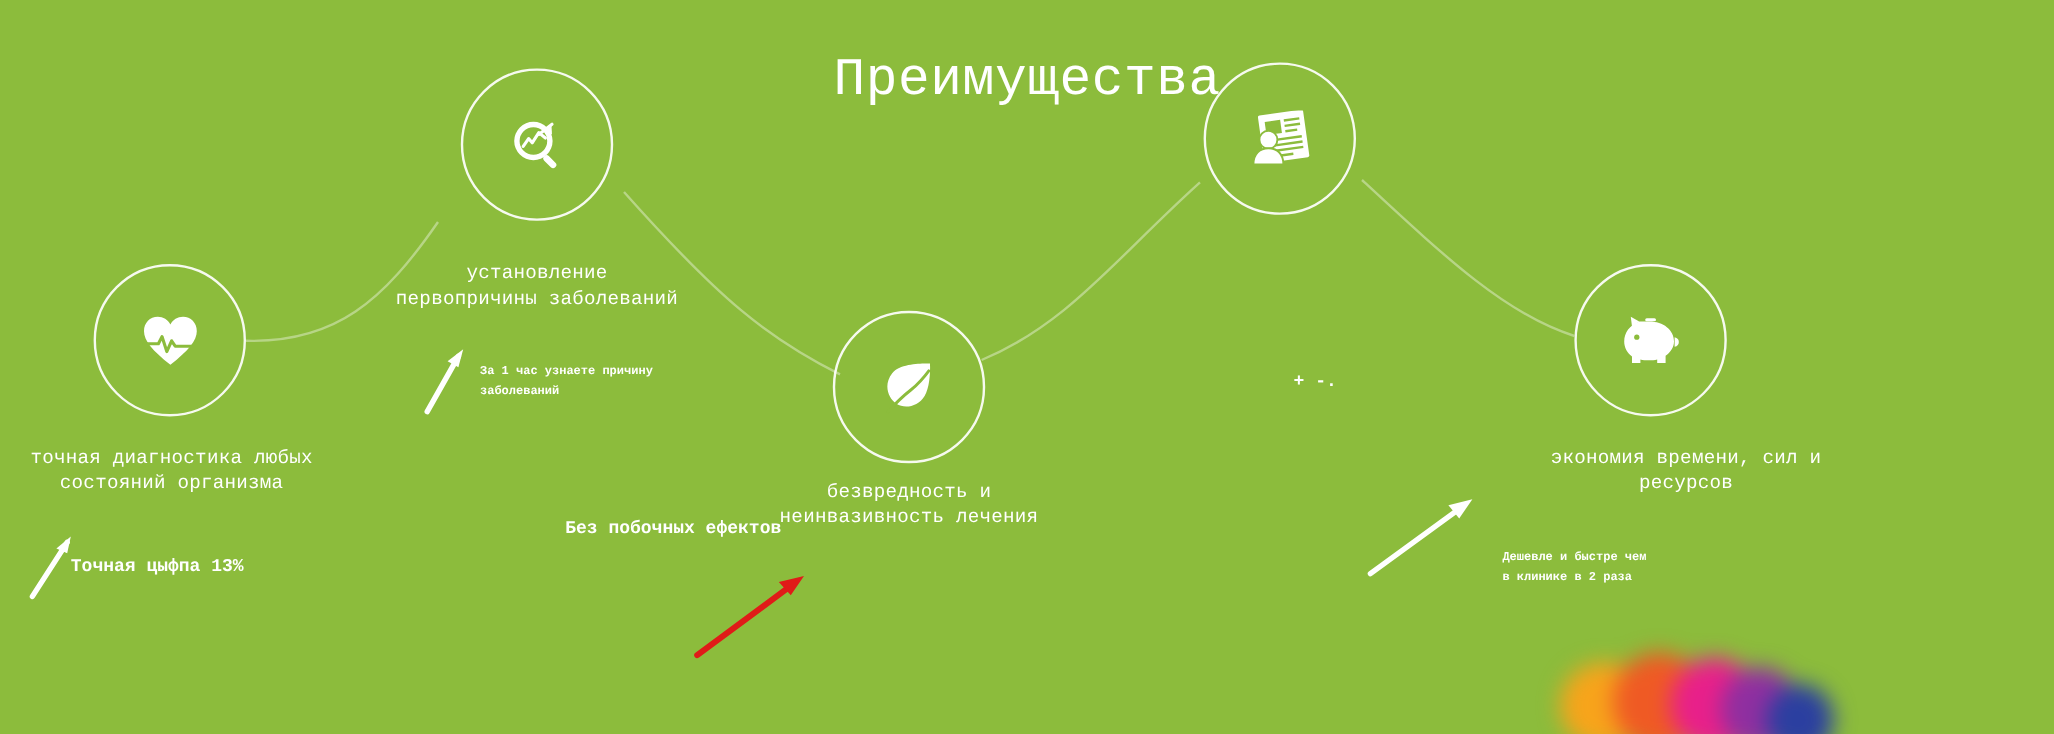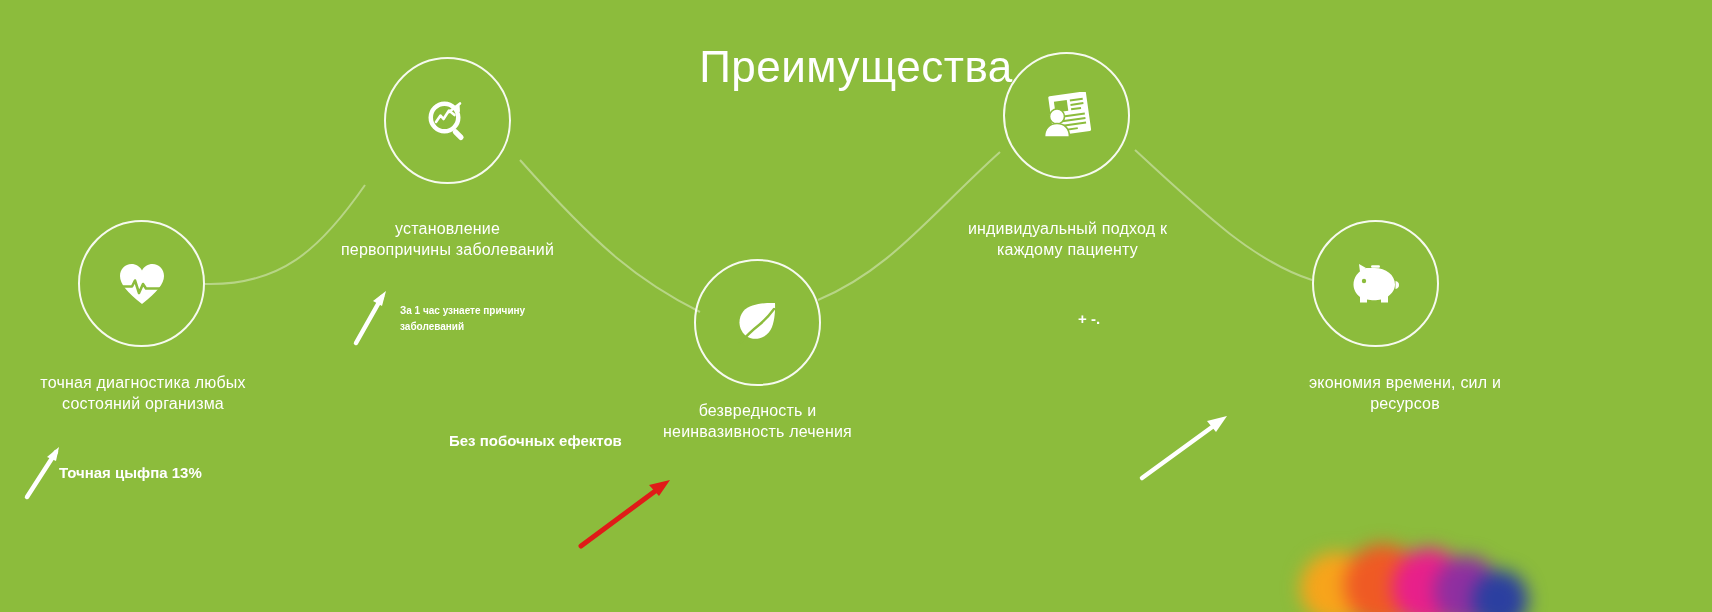--- a/index.html
+++ b/index.html
@@ -6,21 +6,21 @@
     margin: 0;
     padding: 0;
     background: #ffffff;
   }
   #root {
     position: relative;
     width: 1712px;
     height: 612px;
     overflow: hidden;
     background: #4d7c0f;
-    font-family: Liberation Sans, sans-serif;
+    font-family: Liberation Mono, monospace;
     -webkit-font-smoothing: antialiased;
   }
   #bg-green {
     position: absolute;
     left: 0; top: 0;
     width: 100%; height: 100%;
     background: #8cbc3c;
   }
   
   #connector-svg {
@@ -147,21 +147,21 @@
   <div class="node-circle" style="left:694px; top:259px; width:127px; height:127px;">
     <span class="node-icon">
       <svg width="42" height="44" viewBox="0 0 42 44">
         <path d="M38 2 C38 2, 14 0.5, 6.5 10 C-1 19.5, 3 31, 10 35.5 C17 40, 28 38, 33.5 29 C39 20, 38 2, 38 2 Z" fill="#ffffff"></path>
         <path d="M3 42 C3 42, 13 31, 22 24 C30 17.5, 37 8, 37 8" fill="none" stroke="#8cbc3c" stroke-width="2.4" stroke-linecap="round"></path>
       </svg>
     </span>
   </div>
   <div class="node-label" style="left:600px; top:400px; width:315px;">безвредность и
 неинвазивность лечения</div>
-  <div class="annot-small" style="left:449px; top:430px;">Без побочных ефектов</div>
+  <div class="annot-small" style="left:471px; top:430px;">Без побочных ефектов</div>
 
   <div class="node-circle" style="left:1003px; top:52px; width:127px; height:127px;">
     <span class="node-icon">
       <svg width="52" height="48" viewBox="0 0 52 48">
         <g transform="rotate(-8 26 24)">
           <rect x="10" y="2" width="38" height="40" rx="1.5" fill="#ffffff"></rect>
           <rect x="15" y="8" width="13" height="11" fill="#8cbc3c"></rect>
           <rect x="31" y="8" width="13" height="2" fill="#8cbc3c"></rect>
           <rect x="31" y="12.5" width="13" height="2" fill="#8cbc3c"></rect>
           <rect x="31" y="17" width="10" height="2" fill="#8cbc3c"></rect>
@@ -170,39 +170,39 @@
           <rect x="15" y="32" width="29" height="2" fill="#8cbc3c"></rect>
           <rect x="15" y="36.5" width="20" height="2" fill="#8cbc3c"></rect>
         </g>
         <g>
           <circle cx="16" cy="24.5" r="7.5" fill="#ffffff" stroke="#8cbc3c" stroke-width="1.6"></circle>
           <path d="M3.5 45 C3.5 36, 9 31.5, 16 31.5 C23 31.5, 28.5 36, 28.5 45 Z" fill="#ffffff" stroke="#8cbc3c" stroke-width="1.6"></path>
         </g>
       </svg>
     </span>
   </div>
-  <div class="node-label" style="left:910px; top:218px; width:315px;">индивидуальный подход к
-каждому пациенту</div>
   <div class="annot-small" style="left:1078px; top:308px;">+ -.</div>
 
   <div class="node-circle" style="left:1312px; top:220px; width:127px; height:127px;">
     <span class="node-icon">
       <svg width="48" height="42" viewBox="0 0 48 42">
         <path d="M14 5 C6 8, 1.5 14.5, 1.5 21.5 C1.5 26.5, 4 31, 8 34 L8 39.5 L15 39.5 L15 36.5
                  C17 37, 19.5 37.3, 22 37.3 C24.5 37.3, 27 37, 29 36.5 L29 39.5 L36 39.5 L36 33.5
                  C40 30.5, 43 26.5, 43 21.5 C43 12, 34 5, 22.5 5 Z" fill="#ffffff"></path>
         <path d="M14 5 L7 1 L8 9 Z" fill="#ffffff"></path>
         <path d="M43.5 18 C46 18.5, 47 20, 47 22 C47 24, 46 25.5, 43.5 26" fill="#ffffff"></path>
         <circle cx="12" cy="18" r="2.2" fill="#8cbc3c"></circle>
         <rect x="19" y="2.2" width="9" height="2.6" rx="1.3" fill="#ffffff"></rect>
       </svg>
     </span>
   </div>
   <div class="node-label" style="left:1240px; top:372px; width:330px;">экономия времени, сил и
 ресурсов</div>
+  <div class="annot-text" style="left:1252px; top:458px; width:250px;">Дешевле и быстре чем
+в клинике в 2 раза</div>
 
   <svg id="arrows-svg" viewBox="0 0 1712 612">
 
     <g>
       <path d="M27 497 L56 452" stroke="#ffffff" stroke-width="4.5" stroke-linecap="round" fill="none"></path>
       <path d="M59 447 L47 457 L56 461 Z" fill="#ffffff"></path>
     </g>
 
     <g>
       <path d="M356 343 L382 297" stroke="#ffffff" stroke-width="4.5" stroke-linecap="round" fill="none"></path>

